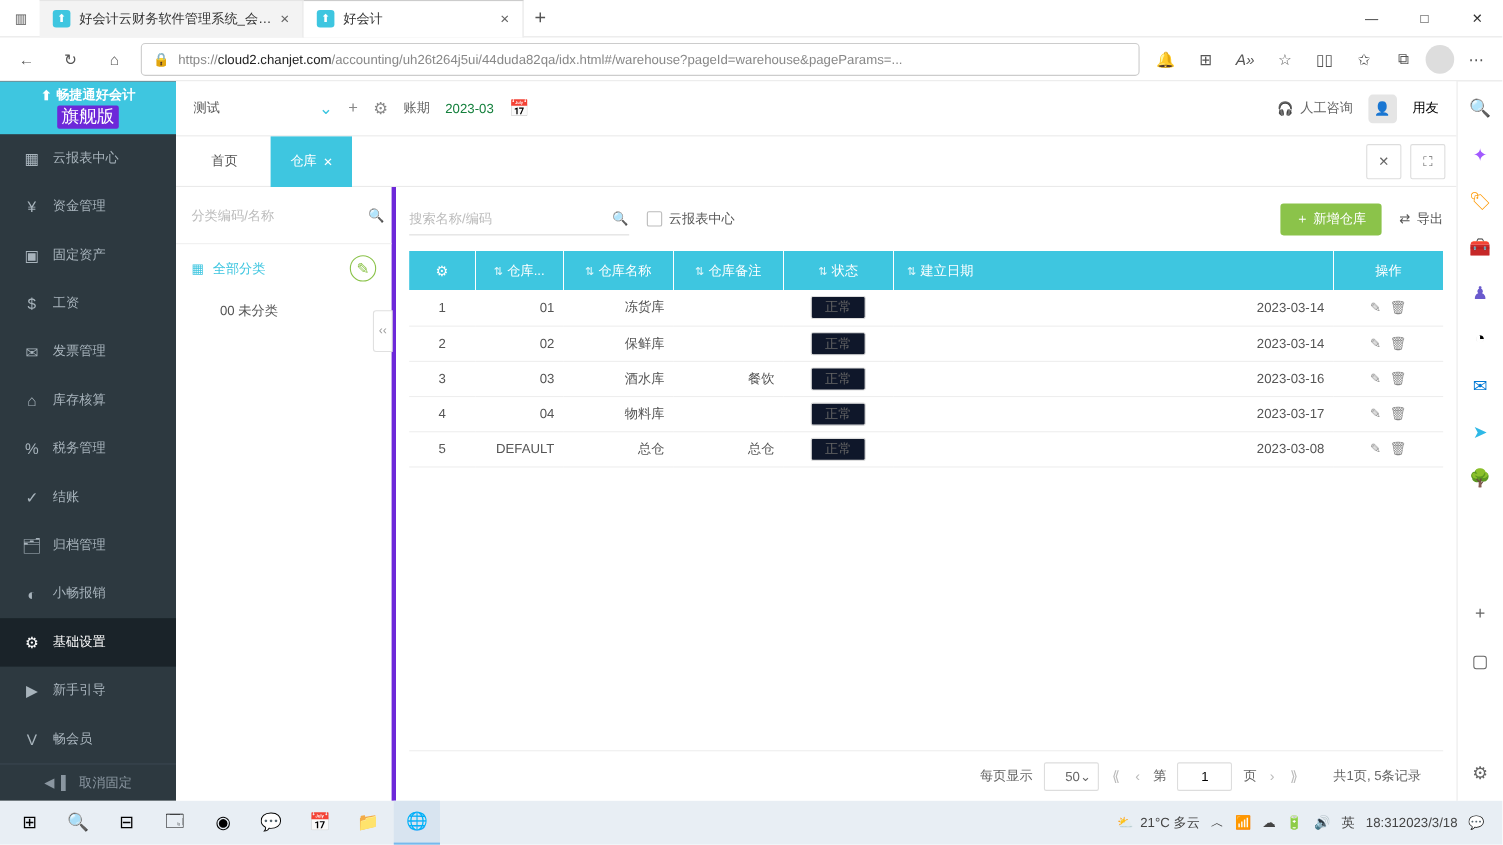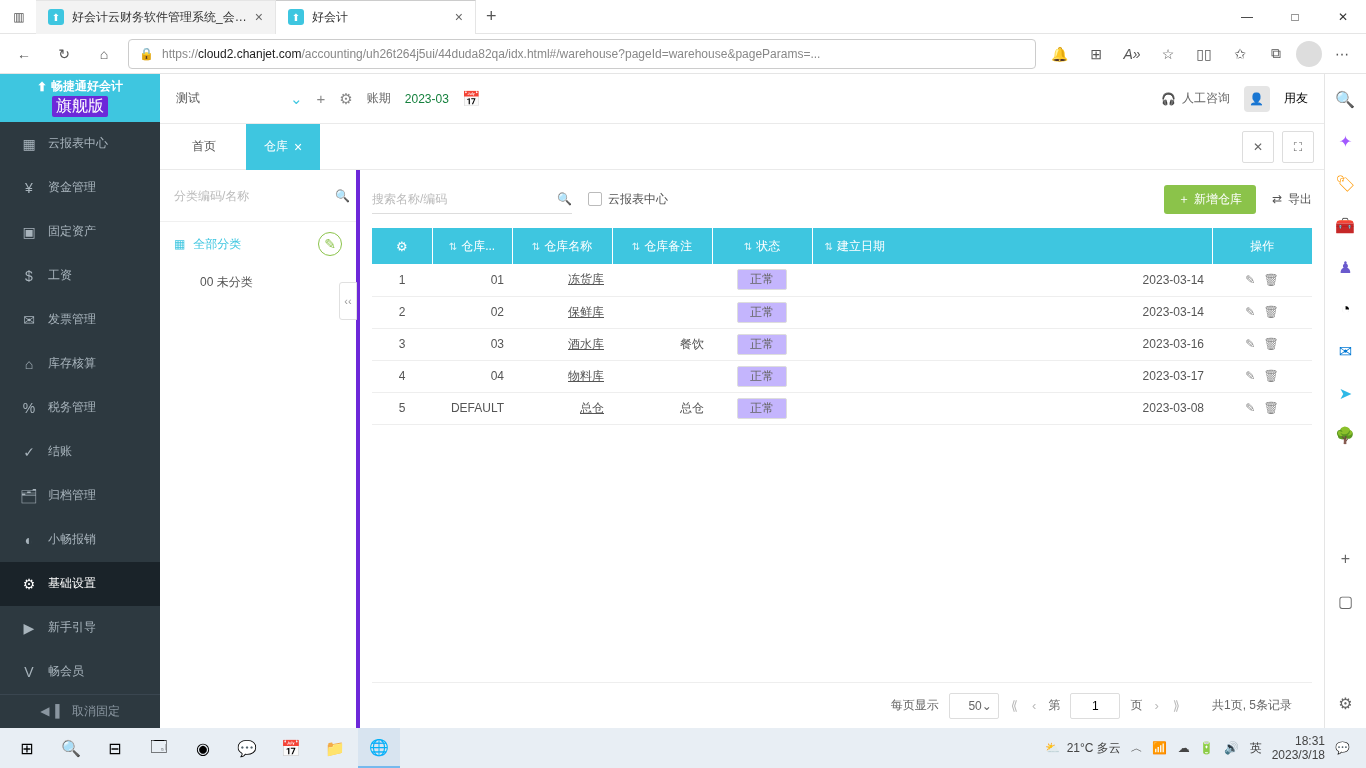--- a/index.html
+++ b/index.html
@@ -66,32 +66,32 @@
 .chk-box{width:14px;height:14px;border:1px solid #bbb;border-radius:2px}
 .btn-primary{background:#8bc34a;color:#fff;padding:6px 14px;border-radius:3px;display:flex;align-items:center;gap:4px}
 .btn-export{display:flex;align-items:center;gap:6px;color:#555}
 .spacer{flex:1}
 table{width:100%;border-collapse:collapse}
 thead th{background:#3ec6e0;color:#fff;font-weight:normal;height:36px;border-right:1px solid rgba(255,255,255,0.25);font-size:13px;position:relative}
 thead th:last-child{border-right:none}
 .sort-ic{font-size:10px;margin-right:4px;opacity:0.85}
 tbody td{height:32px;border-bottom:1px solid #eee;text-align:center;color:#555;padding:0 8px}
 tbody td.left{text-align:right}
-.link{color:#555;text-decoration:underline;cursor:pointer}
-.badge{display:inline-block;border:1px solid #ddd;background:#c4b5fd;color:#666;padding:1px 12px;border-radius:2px;font-size:12px}
+.link{color:#555;cursor:pointer}
+.badge{display:inline-block;border:1px solid #ddd;background:#0f172a;color:#666;padding:1px 12px;border-radius:2px;font-size:12px}
 .row-act{color:#888;margin:0 4px;cursor:pointer}
 .pager{height:46px;border-top:1px solid #eee;display:flex;align-items:center;justify-content:flex-end;gap:10px;color:#666;padding-right:20px;margin-top:auto}
 .pg-sel{width:50px;height:26px;border:1px solid #ddd;display:flex;align-items:center;justify-content:flex-end;padding:0 6px;border-radius:2px}
 .pg-inp{width:50px;height:26px;border:1px solid #ddd;text-align:center;border-radius:2px}
 .pg-nav{color:#bbb;font-size:13px;padding:0 2px}
 .taskbar{position:absolute;bottom:0;left:0;right:0;height:40px;background:#e8eef4;display:flex;align-items:center;padding:0 6px;gap:2px}
 .tb-btn{width:42px;height:40px;display:flex;align-items:center;justify-content:center;font-size:16px}
 .tb-btn.active{border-bottom:2px solid #76b9ed;background:#d8e4f0}
 .tray{margin-left:auto;display:flex;align-items:center;gap:10px;color:#444;padding-right:10px}
-.tray-time{display:flex;flex-direction:column;align-items:flex-end;font-size:11px;line-height:1.2}
+.tray-time{display:flex;flex-direction:row;align-items:flex-end;font-size:11px;line-height:1.2}
 .weather{display:flex;align-items:center;gap:6px;font-size:12px}
 </style>
 </head>
 <body>
 
 <div class="titlebar">
   <div class="titlebar-icon">▥</div>
   <div class="tabs-strip">
     <div class="btab inactive">
       <div class="btab-favicon">⬆</div>

